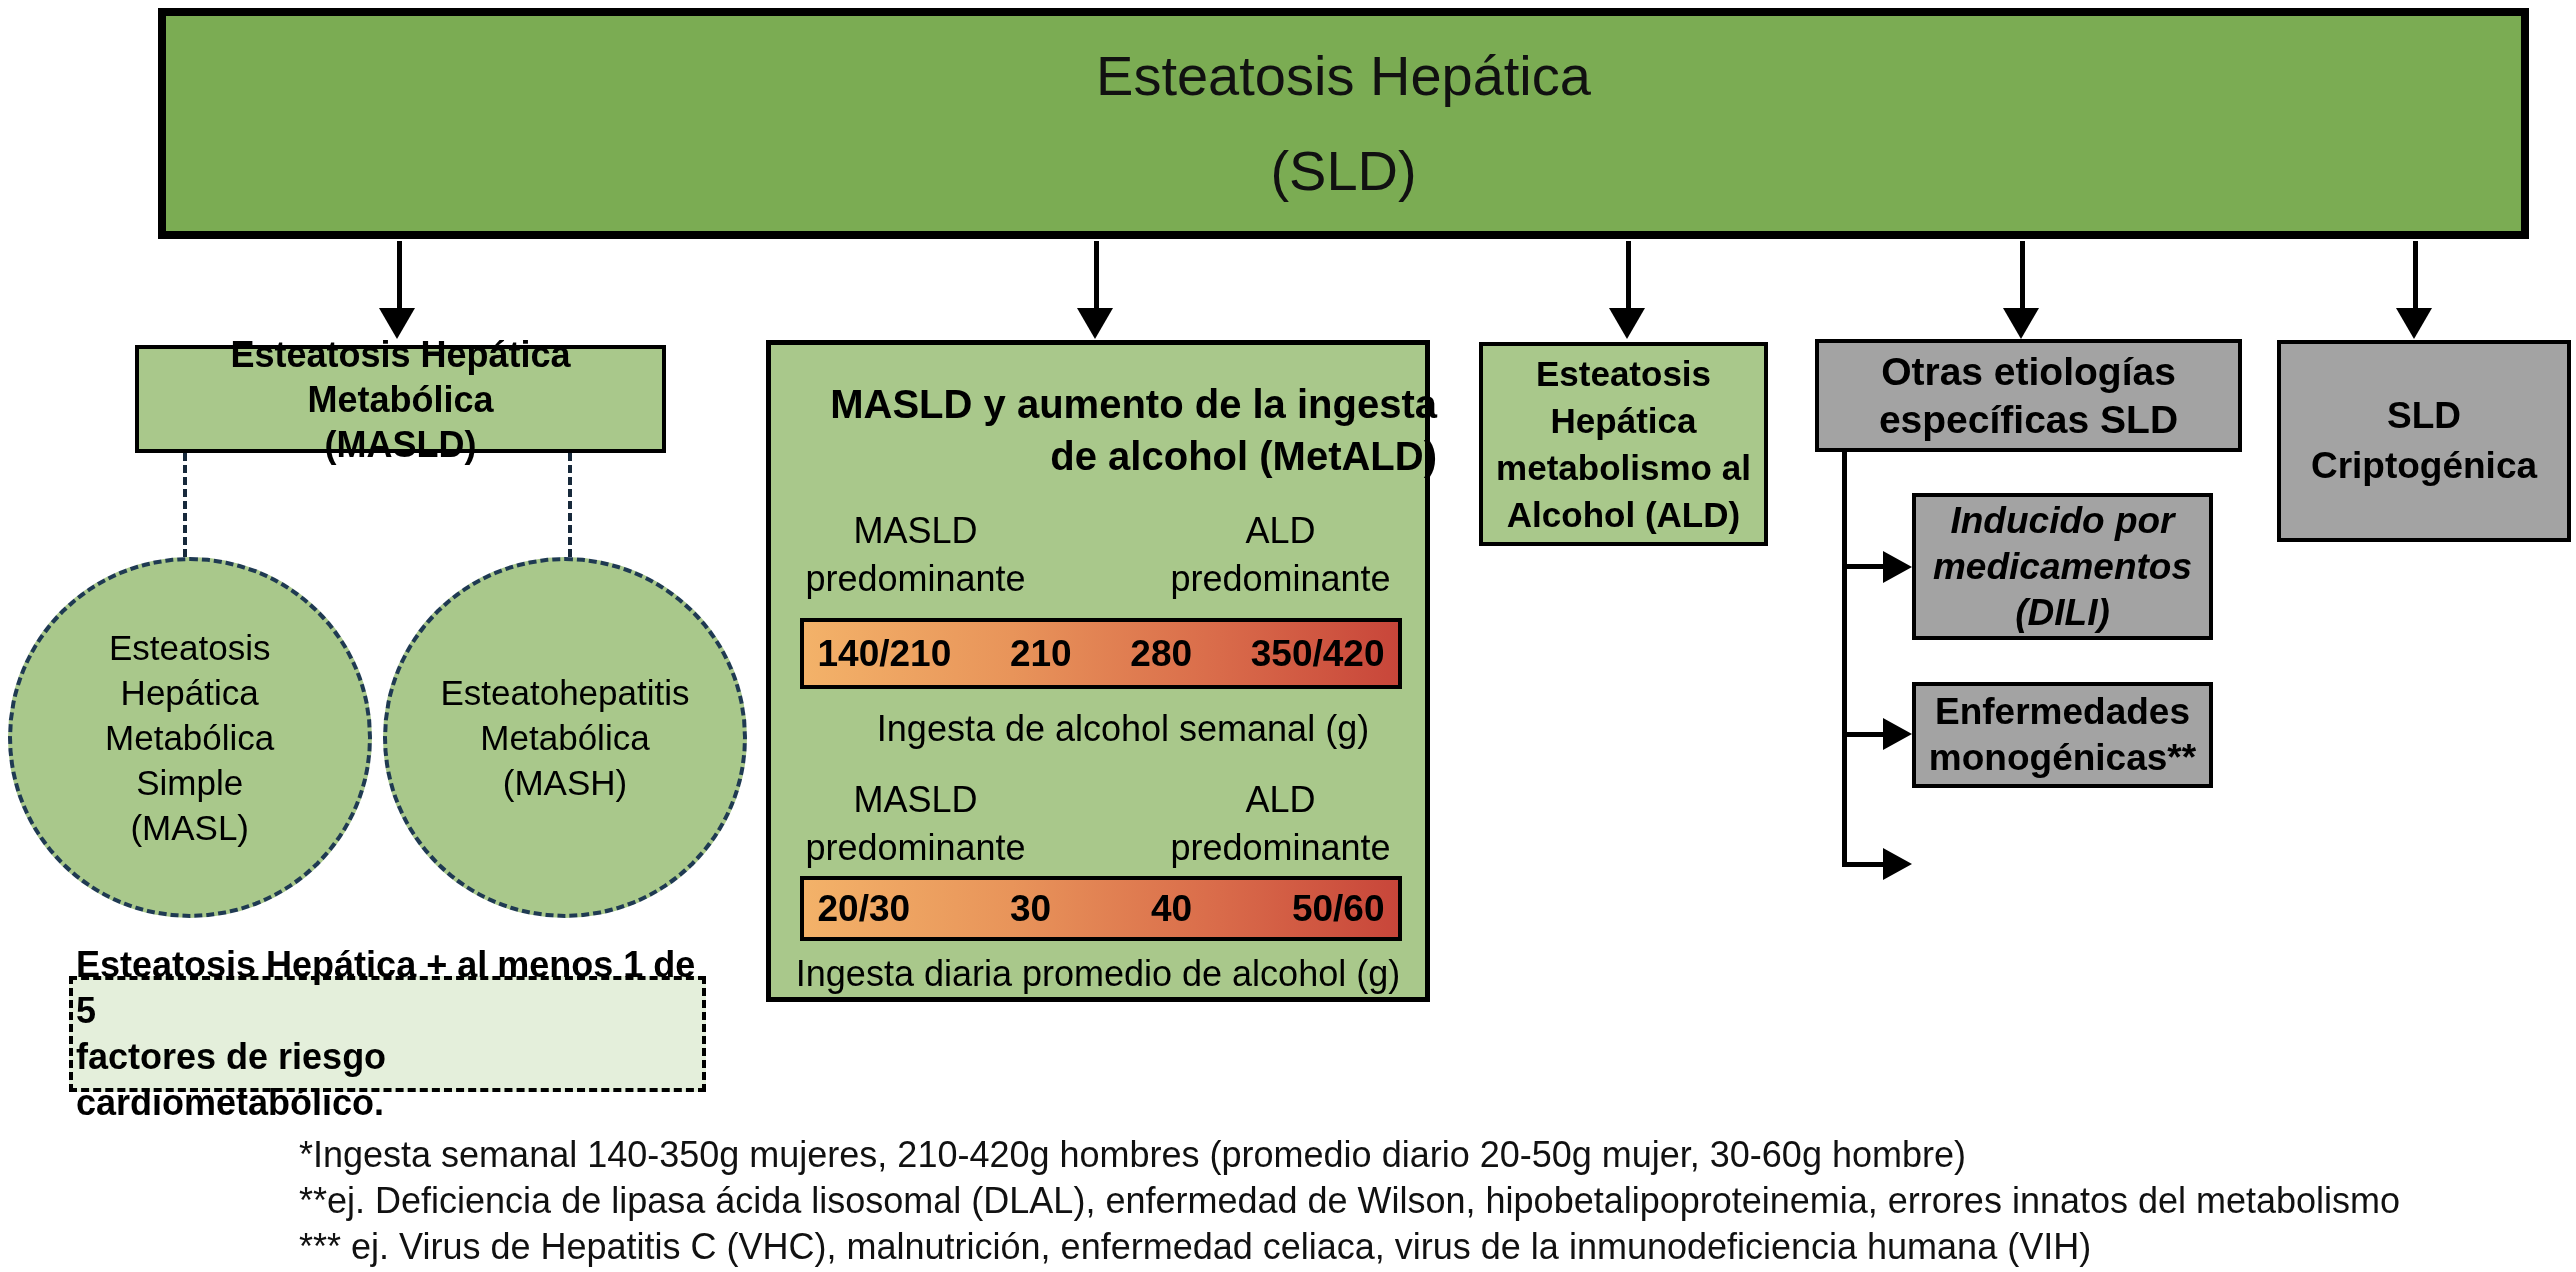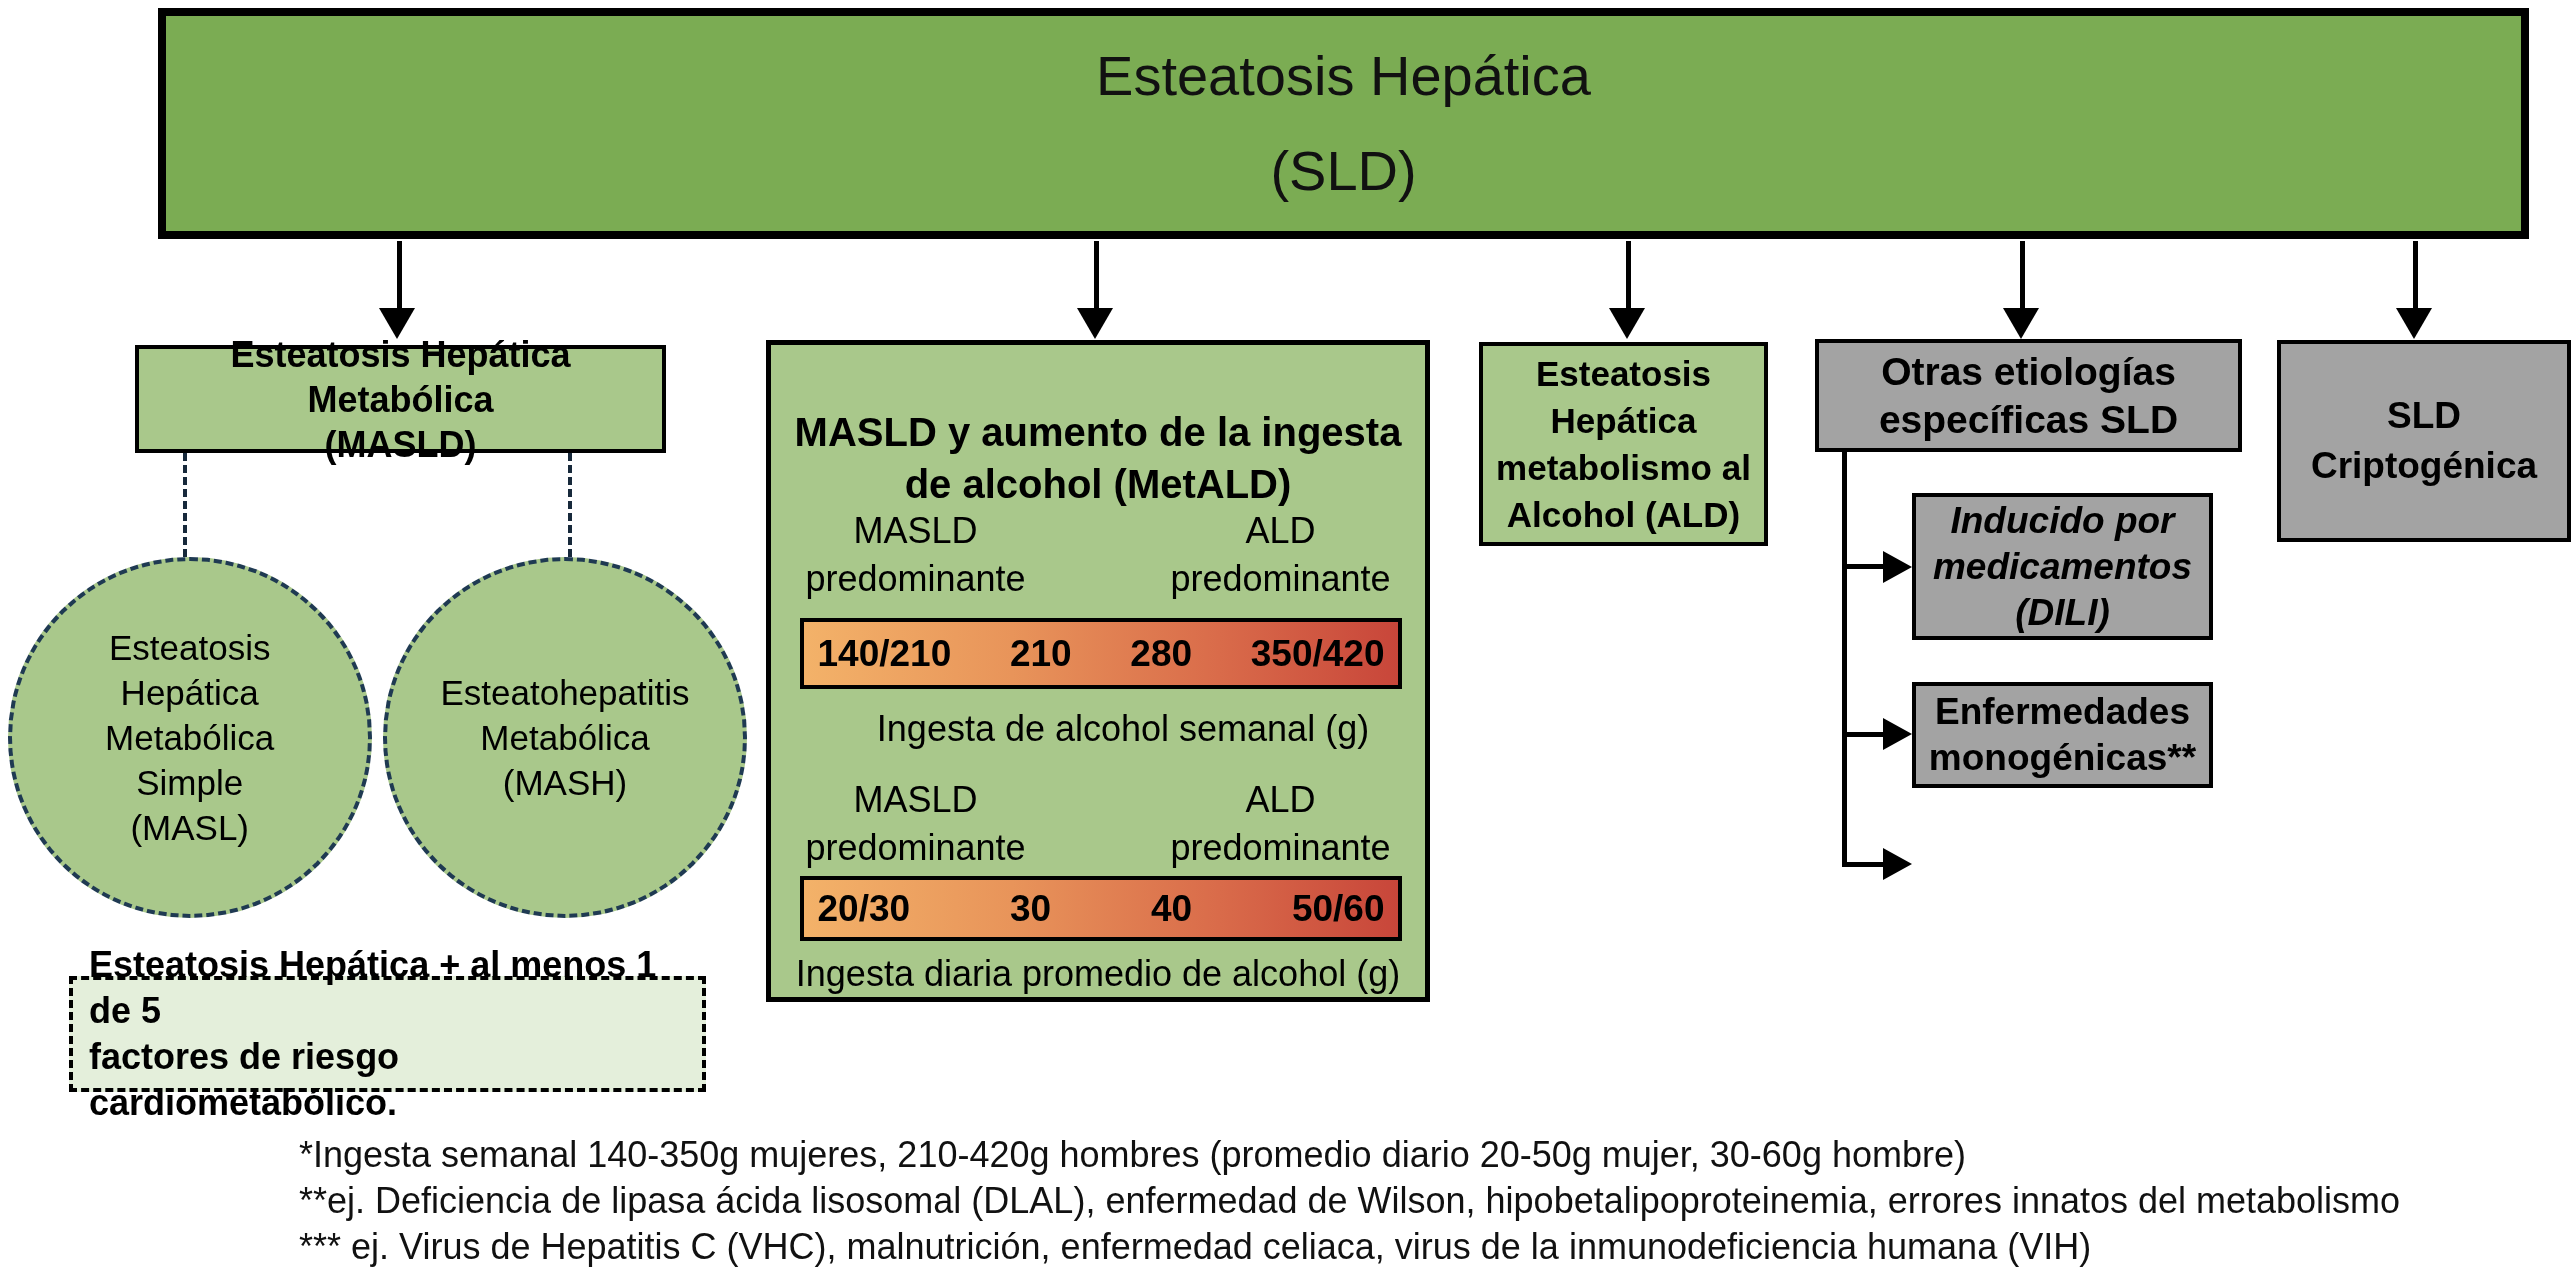--- a/index.html
+++ b/index.html
@@ -26,25 +26,25 @@
   .cripto-box{left:2277px;top:340px;width:294px;height:202px;font-size:37px;line-height:50px;}
   
   .circle{position:absolute;box-sizing:border-box;border:4.8px dashed #1f3a52;border-radius:50%;
        background:#a9c88b;display:flex;flex-direction:column;align-items:center;
        justify-content:center;text-align:center;font-size:35px;line-height:45px;}
   .c-masl{left:7.7px;top:557px;width:364px;height:361px;}
   .c-mash{left:383px;top:557px;width:364px;height:361px;}
   .circle .bold{font-weight:normal;}
   
   .criteria{left:69px;top:976px;width:637px;height:116px;background:#e4efdb;
-       border:4.8px dashed #000;align-items:center;text-align:left;padding-left:16px;
+       border:4.8px dashed #000;align-items:center;text-align:left;padding-left:3px;
        font-weight:bold;font-size:36px;line-height:46px;}
   
-  .metald-title{position:absolute;left:0;top:33px;width:100%;text-align:center;
-       font-weight:bold;font-size:40px;line-height:52px;margin-top:28px;}
+  .metald-title{position:absolute;left:12px;top:33px;width:100%;text-align:right;
+       font-weight:bold;font-size:40px;line-height:52px;}
   .lab-left{position:absolute;left:0;width:289px;text-align:center;font-size:36px;line-height:48px;}
   .lab-right{position:absolute;right:0;width:289px;text-align:center;font-size:36px;line-height:48px;}
   .r1{top:162px;} .r2{top:431px;}
   .scalebar{position:absolute;left:29px;width:602px;box-sizing:border-box;border:4.8px solid #000;
        background:linear-gradient(to right,#f3b269 0%,#e8945a 35%,#d96b4a 70%,#c8463a 100%);
        display:flex;align-items:center;justify-content:space-between;
        padding:0 13.5px;font-weight:bold;font-size:37px;}
   .bar1{top:273px;height:71px;}
   .bar2{top:531px;height:65px;}
   .scale-caption{position:absolute;left:0;width:100%;text-align:center;font-size:36px;}

